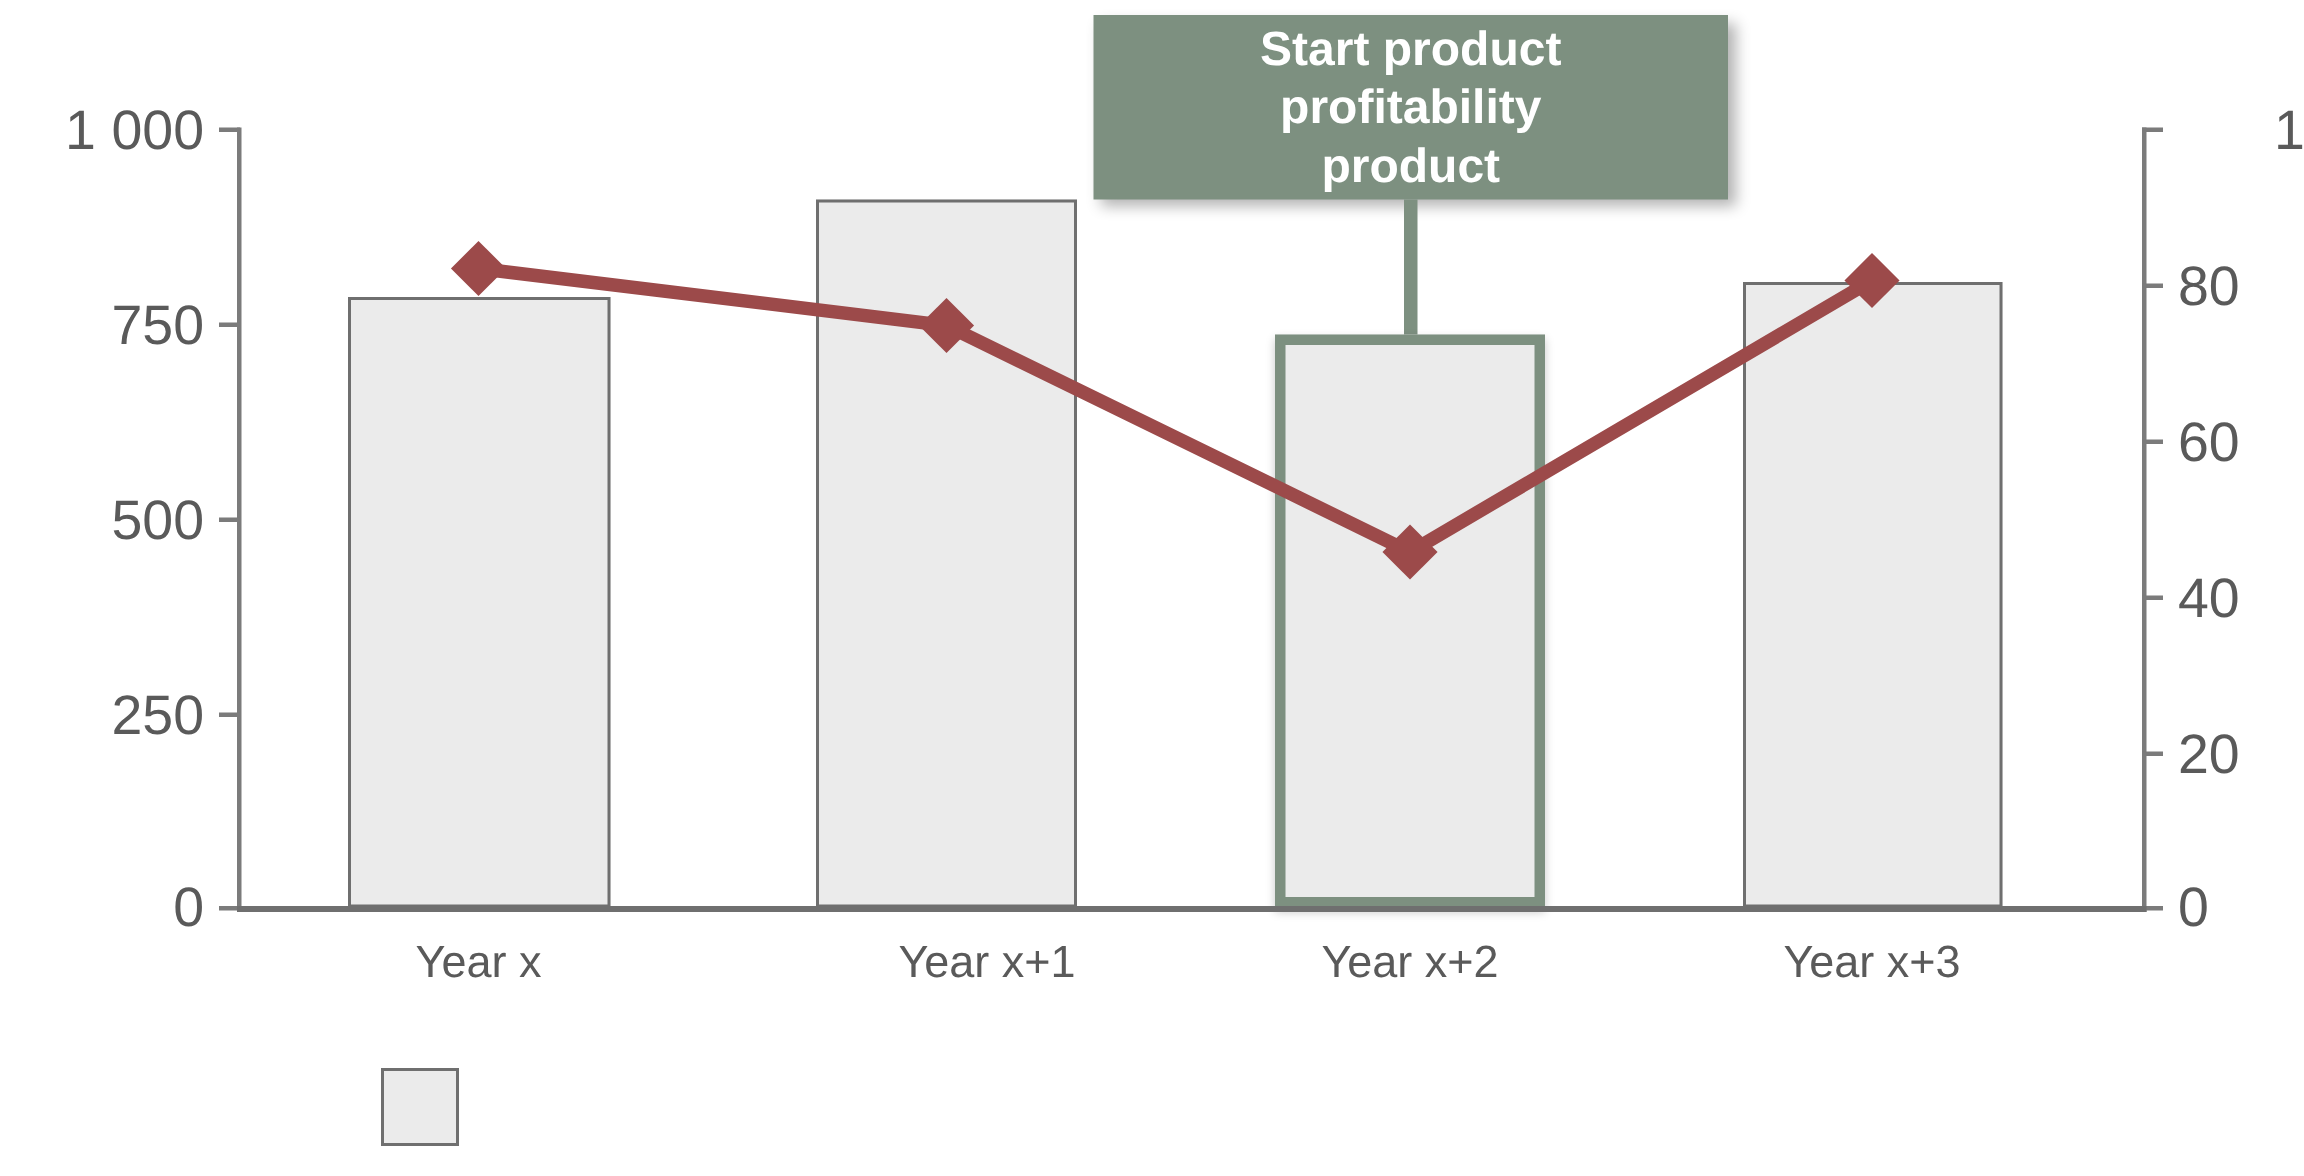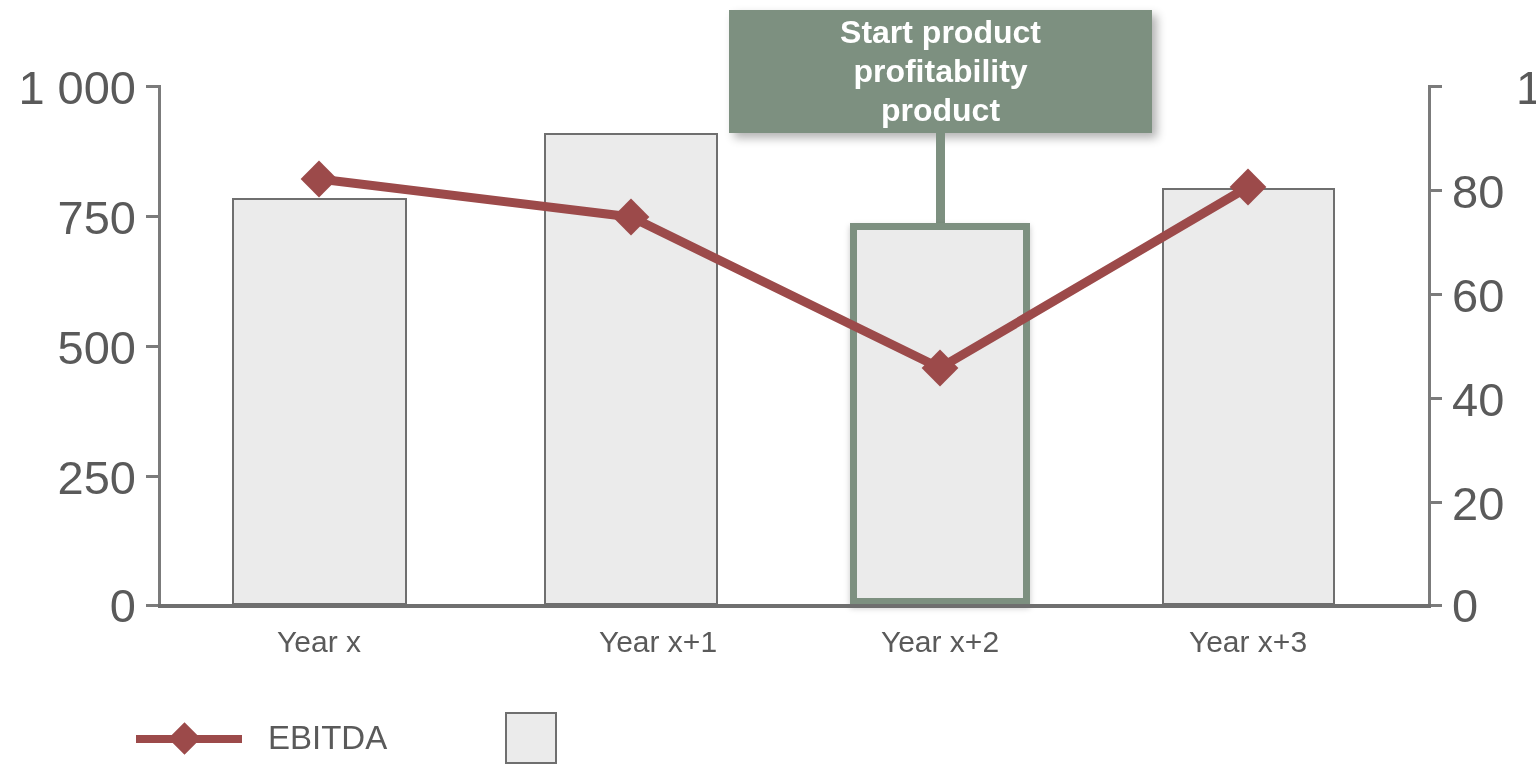--- a/index.html
+++ b/index.html
@@ -16,21 +16,21 @@
     overflow: hidden;
   }
   #chart-root {
     position: relative;
     width: 1536px;
     height: 784px;
   }
   
   .axis-label {
     position: absolute;
-    font-size: 47px;
+    font-size: 37px;
     color: #5a5a5a;
     line-height: 1;
     white-space: nowrap;
   }
   .axis-label.left  { text-align: right; transform: translate(-100%, -50%); }
   .axis-label.right { text-align: left;  transform: translate(0, -50%); }
   .x-tick-label {
     position: absolute;
     font-size: 30px;
     color: #5a5a5a;
@@ -202,26 +202,19 @@
       <rect x="1235" y="174" width="26" height="26" transform="rotate(45 1248 187)"></rect>
     </g>
   </svg>
 
   <div class="x-tick-label" style="left:319px; top:625px;">Year x</div>
   <div class="x-tick-label" style="left:658px; top:625px;">Year x+1</div>
   <div class="x-tick-label" style="left:940px; top:625px;">Year x+2</div>
   <div class="x-tick-label" style="left:1248px; top:625px;">Year x+3</div>
 
   <div class="legend" style="left:136px; top:712px;">
-    <div class="legend-item">
-      <span class="legend-line-swatch">
-        <span class="lrule"></span>
-        <span class="ldiamond"></span>
-      </span>
-      <span class="legend-text">EBITDA</span>
-    </div>
     <div class="legend-gap"></div>
     <div class="legend-item">
       <span class="legend-box-swatch"></span>
     </div>
   </div>
 
 </div>
 
 </body></html>

